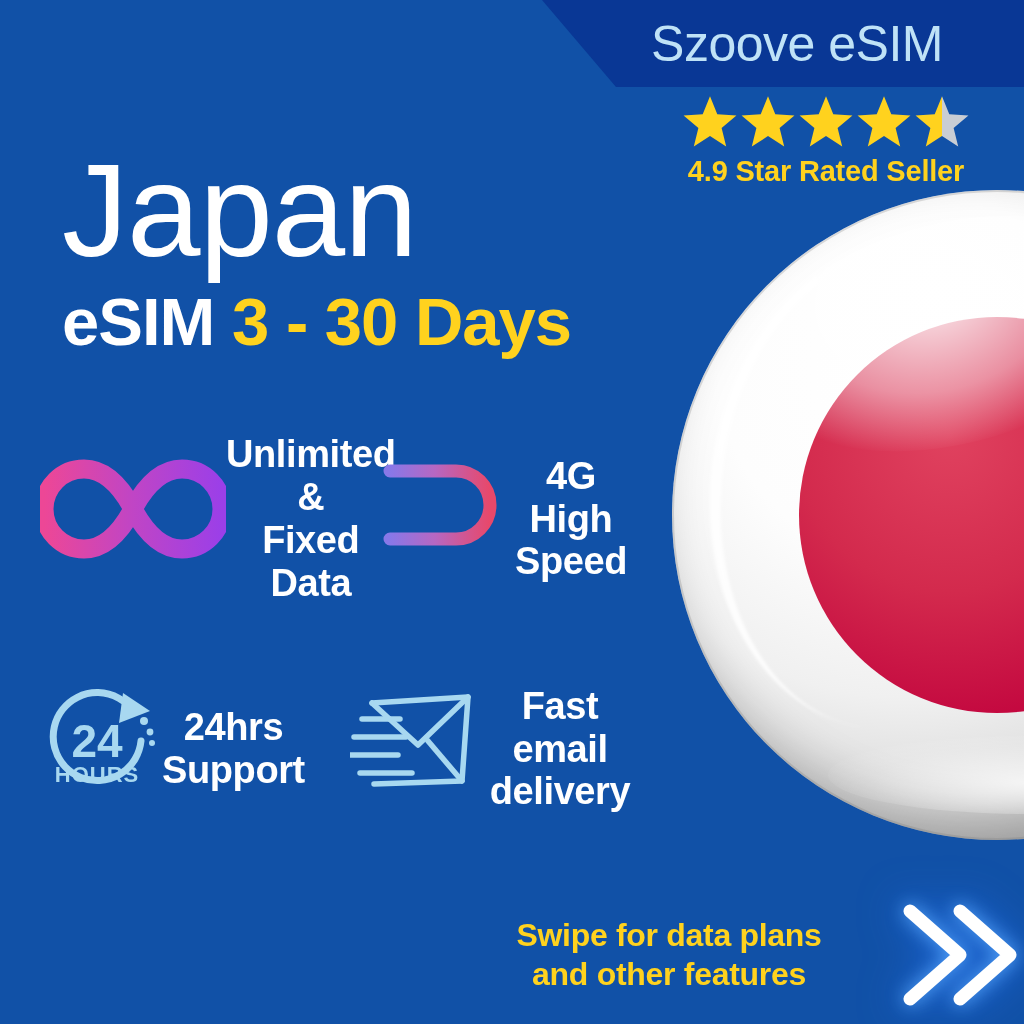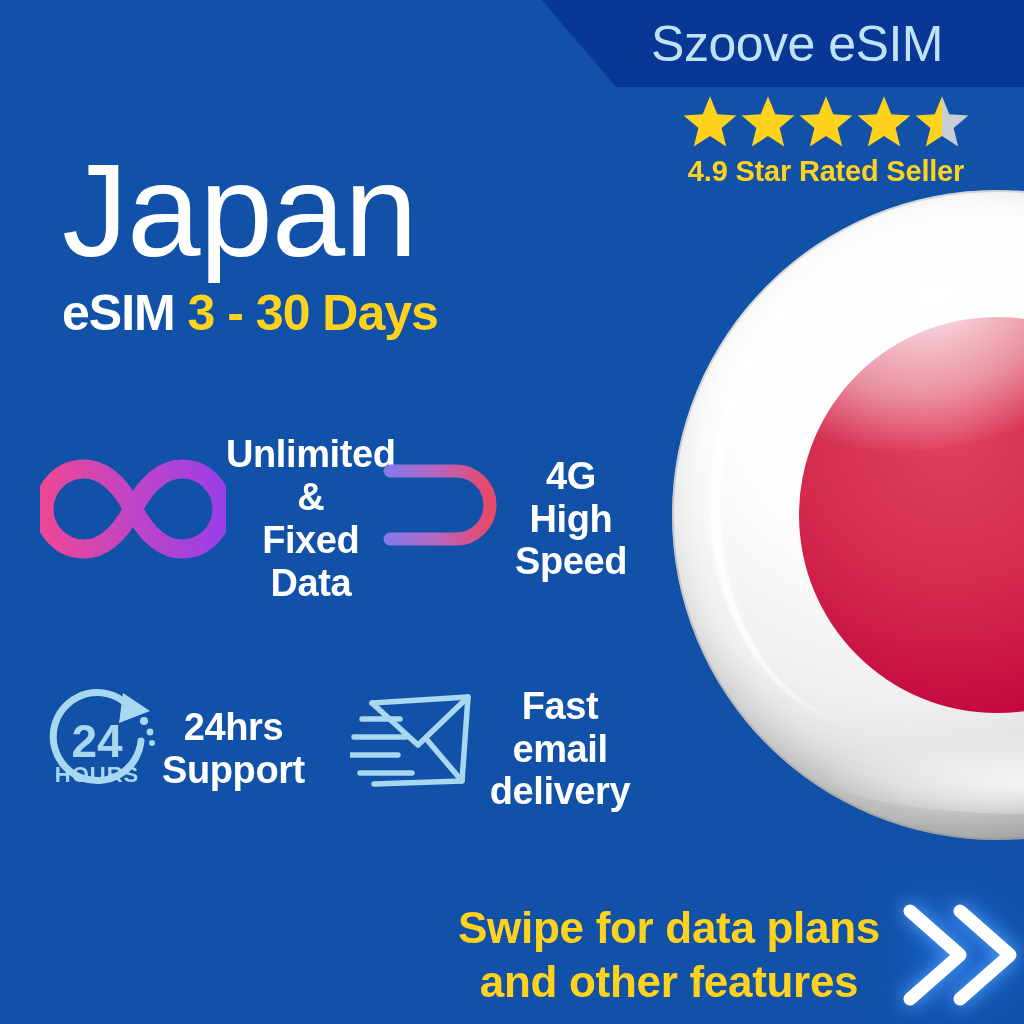--- a/index.html
+++ b/index.html
@@ -147,21 +147,21 @@
     color: #ffffff;
     font-size: 132px;
     line-height: 1;
     font-weight: 500;
     letter-spacing: -1px;
   }
   .subheadline {
     position: absolute;
     left: 62px;
     top: 288px;
-    font-size: 50px;
+    font-size: 67px;
     line-height: 1;
     font-weight: 600;
     letter-spacing: -1px;
     white-space: nowrap;
   }
   .sub-white { color: #ffffff; }
   .sub-yellow { color: #FFD21E; }
 
   
   .features {
@@ -200,21 +200,21 @@
     left: 452px;
     top: 896px;
     width: 572px;
     height: 118px;
     display: flex;
     align-items: center;
     gap: 12px;
   }
   .swipe-text {
     color: #FFD21E;
-    font-size: 44px;
+    font-size: 32px;
     font-weight: bold;
     line-height: 1.22;
     text-align: center;
     flex: 1;
     letter-spacing: -0.3px;
   }
   .swipe-chevrons {
     width: 126px;
     height: 112px;
     flex: 0 0 auto;

